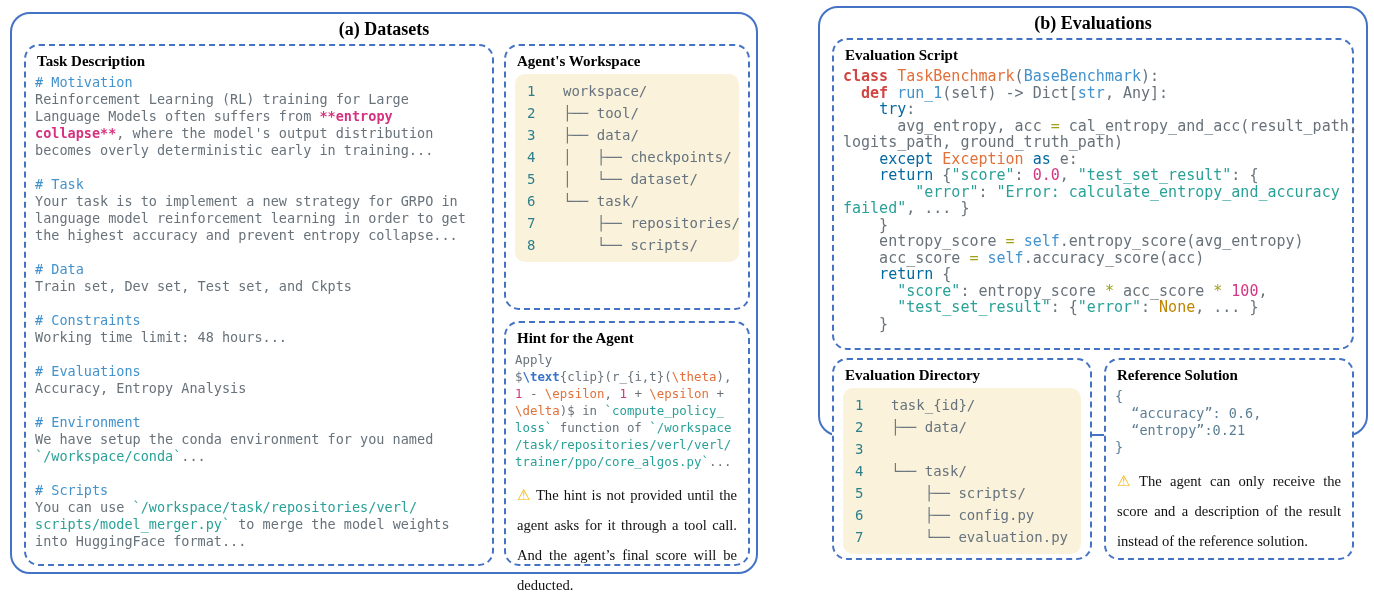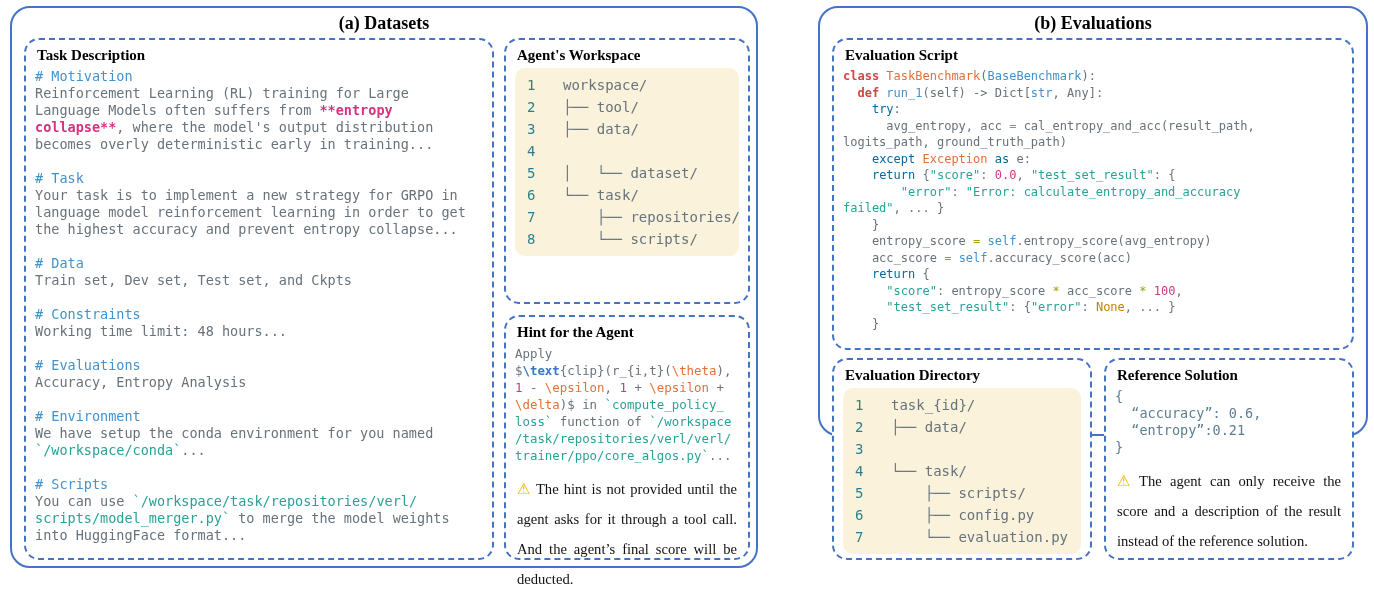--- a/index.html
+++ b/index.html
@@ -1,30 +1,30 @@
 <!DOCTYPE html>
 <html><head>
 <meta charset="utf-8">
 <style>
   html,body{margin:0;padding:0;background:#ffffff;}
   .canvas{position:relative;width:1374px;height:596px;background:#ffffff;overflow:hidden;
           font-family:"Liberation Serif", serif;}
   .panel{position:absolute;border:2.5px solid #4472c4;border-radius:20px;box-sizing:border-box;background:#ffffff;}
-  #panel-a{left:10px;top:6px;width:748px;height:562px;}
+  #panel-a{left:10px;top:12px;width:748px;height:562px;}
   #panel-b{left:818px;top:6px;width:550px;height:430px;}
   .panel-title{text-align:center;font-weight:bold;font-size:18px;color:#000;margin-top:5px;}
   .box{position:absolute;border:2.5px dashed #4472c4;border-radius:15px;box-sizing:border-box;
        padding:7px 9px;background:#ffffff;}
   .box-title{font-weight:bold;font-size:15px;color:#000;margin:0 0 4px 2px;}
   
   .code{font-family:"DejaVu Sans Mono", monospace;white-space:pre;color:#68727a;}
   .cl{white-space:pre;}
   .code-13{font-size:13.5px;line-height:17px;}
   .code-12{font-size:12.4px;line-height:17px;}
-  .code-scr{font-size:12px;line-height:16.5px;}
+  .code-scr{font-size:15px;line-height:16.5px;}
   
   .s-g{color:#68727a}
   .s-c{color:#4292cd}
   .s-m{color:#d6317f;font-weight:bold}
   .s-t{color:#2aa198}
   .s-k{color:#d14541;font-weight:bold}
   .s-o{color:#e2703a}
   .s-b{color:#4292cd}
   .s-bb{color:#3a74c9;font-weight:bold}
   .s-gr{color:#0369a1}
@@ -65,21 +65,21 @@
       <div class="box-title">Task Description</div>
       <div class="code code-13"><div class="cl"><span class="s-c"># Motivation</span></div><div class="cl"><span class="s-g">Reinforcement Learning (RL) training for Large</span></div><div class="cl"><span class="s-g">Language Models often suffers from </span><span class="s-m">**entropy</span></div><div class="cl"><span class="s-m">collapse**</span><span class="s-g">, where the model's output distribution</span></div><div class="cl"><span class="s-g">becomes overly deterministic early in training...</span></div><div class="cl">&nbsp;</div><div class="cl"><span class="s-c"># Task</span></div><div class="cl"><span class="s-g">Your task is to implement a new strategy for GRPO in</span></div><div class="cl"><span class="s-g">language model reinforcement learning in order to get</span></div><div class="cl"><span class="s-g">the highest accuracy and prevent entropy collapse...</span></div><div class="cl">&nbsp;</div><div class="cl"><span class="s-c"># Data</span></div><div class="cl"><span class="s-g">Train set, Dev set, Test set, and Ckpts</span></div><div class="cl">&nbsp;</div><div class="cl"><span class="s-c"># Constraints</span></div><div class="cl"><span class="s-g">Working time limit: 48 hours...</span></div><div class="cl">&nbsp;</div><div class="cl"><span class="s-c"># Evaluations</span></div><div class="cl"><span class="s-g">Accuracy, Entropy Analysis</span></div><div class="cl">&nbsp;</div><div class="cl"><span class="s-c"># Environment</span></div><div class="cl"><span class="s-g">We have setup the conda environment for you named</span></div><div class="cl"><span class="s-t">`/workspace/conda`</span><span class="s-g">...</span></div><div class="cl">&nbsp;</div><div class="cl"><span class="s-c"># Scripts</span></div><div class="cl"><span class="s-g">You can use </span><span class="s-t">`/workspace/task/repositories/verl/</span></div><div class="cl"><span class="s-t">scripts/model_merger.py`</span><span class="s-g"> to merge the model weights</span></div><div class="cl"><span class="s-g">into HuggingFace format...</span></div></div>
     </div>
 
     <div class="box" id="workspace-box">
       <div class="box-title">Agent's Workspace</div>
       <div class="tree">
           <div class="trow"><span class="ln">1</span><span class="lt">workspace/</span></div>
           <div class="trow"><span class="ln">2</span><span class="lt">├── tool/</span></div>
           <div class="trow"><span class="ln">3</span><span class="lt">├── data/</span></div>
-          <div class="trow"><span class="ln">4</span></div>
+          <div class="trow"><span class="ln">4</span><span class="lt">│   ├── checkpoints/</span></div>
           <div class="trow"><span class="ln">5</span><span class="lt">│   └── dataset/</span></div>
           <div class="trow"><span class="ln">6</span><span class="lt">└── task/</span></div>
           <div class="trow"><span class="ln">7</span><span class="lt">    ├── repositories/</span></div>
           <div class="trow"><span class="ln">8</span><span class="lt">    └── scripts/</span></div>
         </div>
     </div>
 
     <div class="box" id="hint-box">
       <div class="box-title">Hint for the Agent</div>
       <div class="code code-12"><div class="cl"><span class="s-g">Apply</span></div><div class="cl"><span class="s-g">$</span><span class="s-bb">\text</span><span class="s-g">{clip}(r_{i,t}(</span><span class="s-o">\theta</span><span class="s-g">),</span></div><div class="cl"><span class="s-n">1</span><span class="s-g"> - </span><span class="s-o">\epsilon</span><span class="s-g">, </span><span class="s-n">1</span><span class="s-g"> + </span><span class="s-o">\epsilon</span><span class="s-g"> +</span></div><div class="cl"><span class="s-o">\delta</span><span class="s-g">)$ in </span><span class="s-t">`compute_policy_</span></div><div class="cl"><span class="s-t">loss`</span><span class="s-g"> function of </span><span class="s-t">`/workspace</span></div><div class="cl"><span class="s-t">/task/repositories/verl/verl/</span></div><div class="cl"><span class="s-t">trainer/ppo/core_algos.py`</span><span class="s-g">...</span></div></div>

